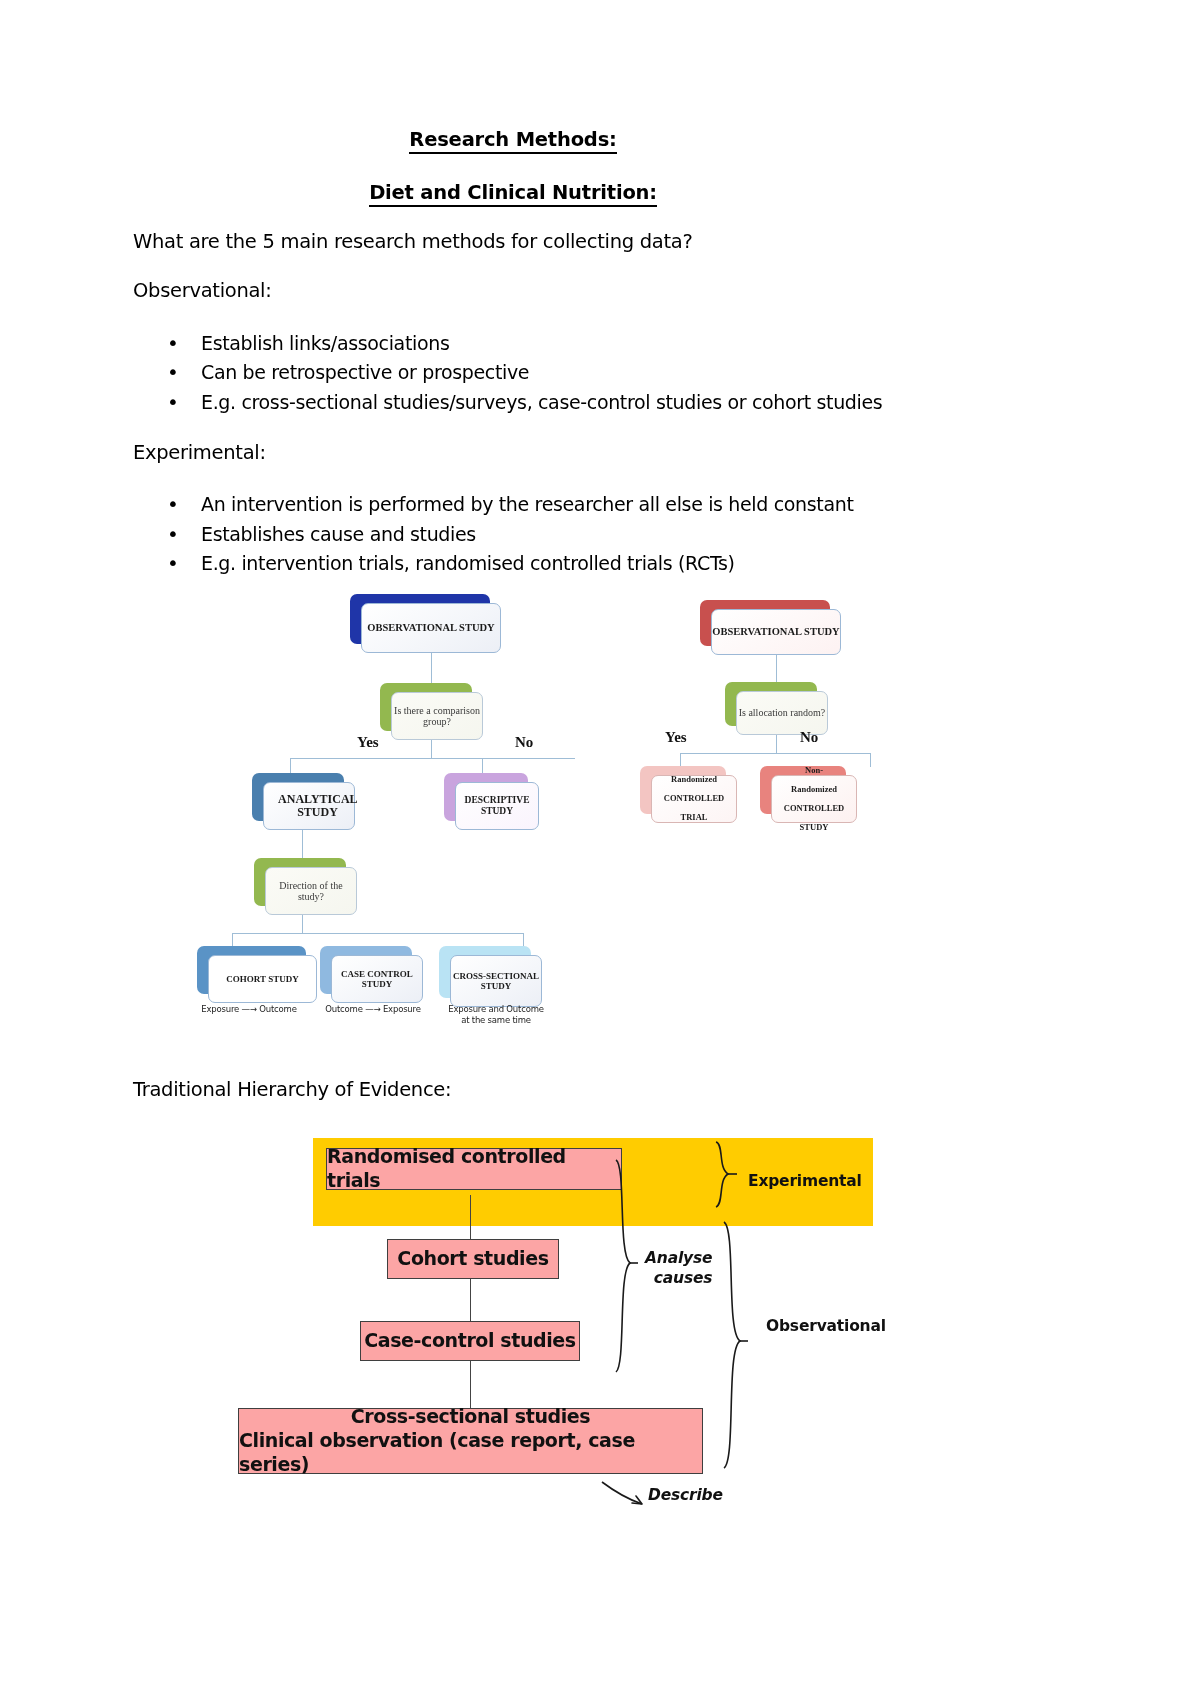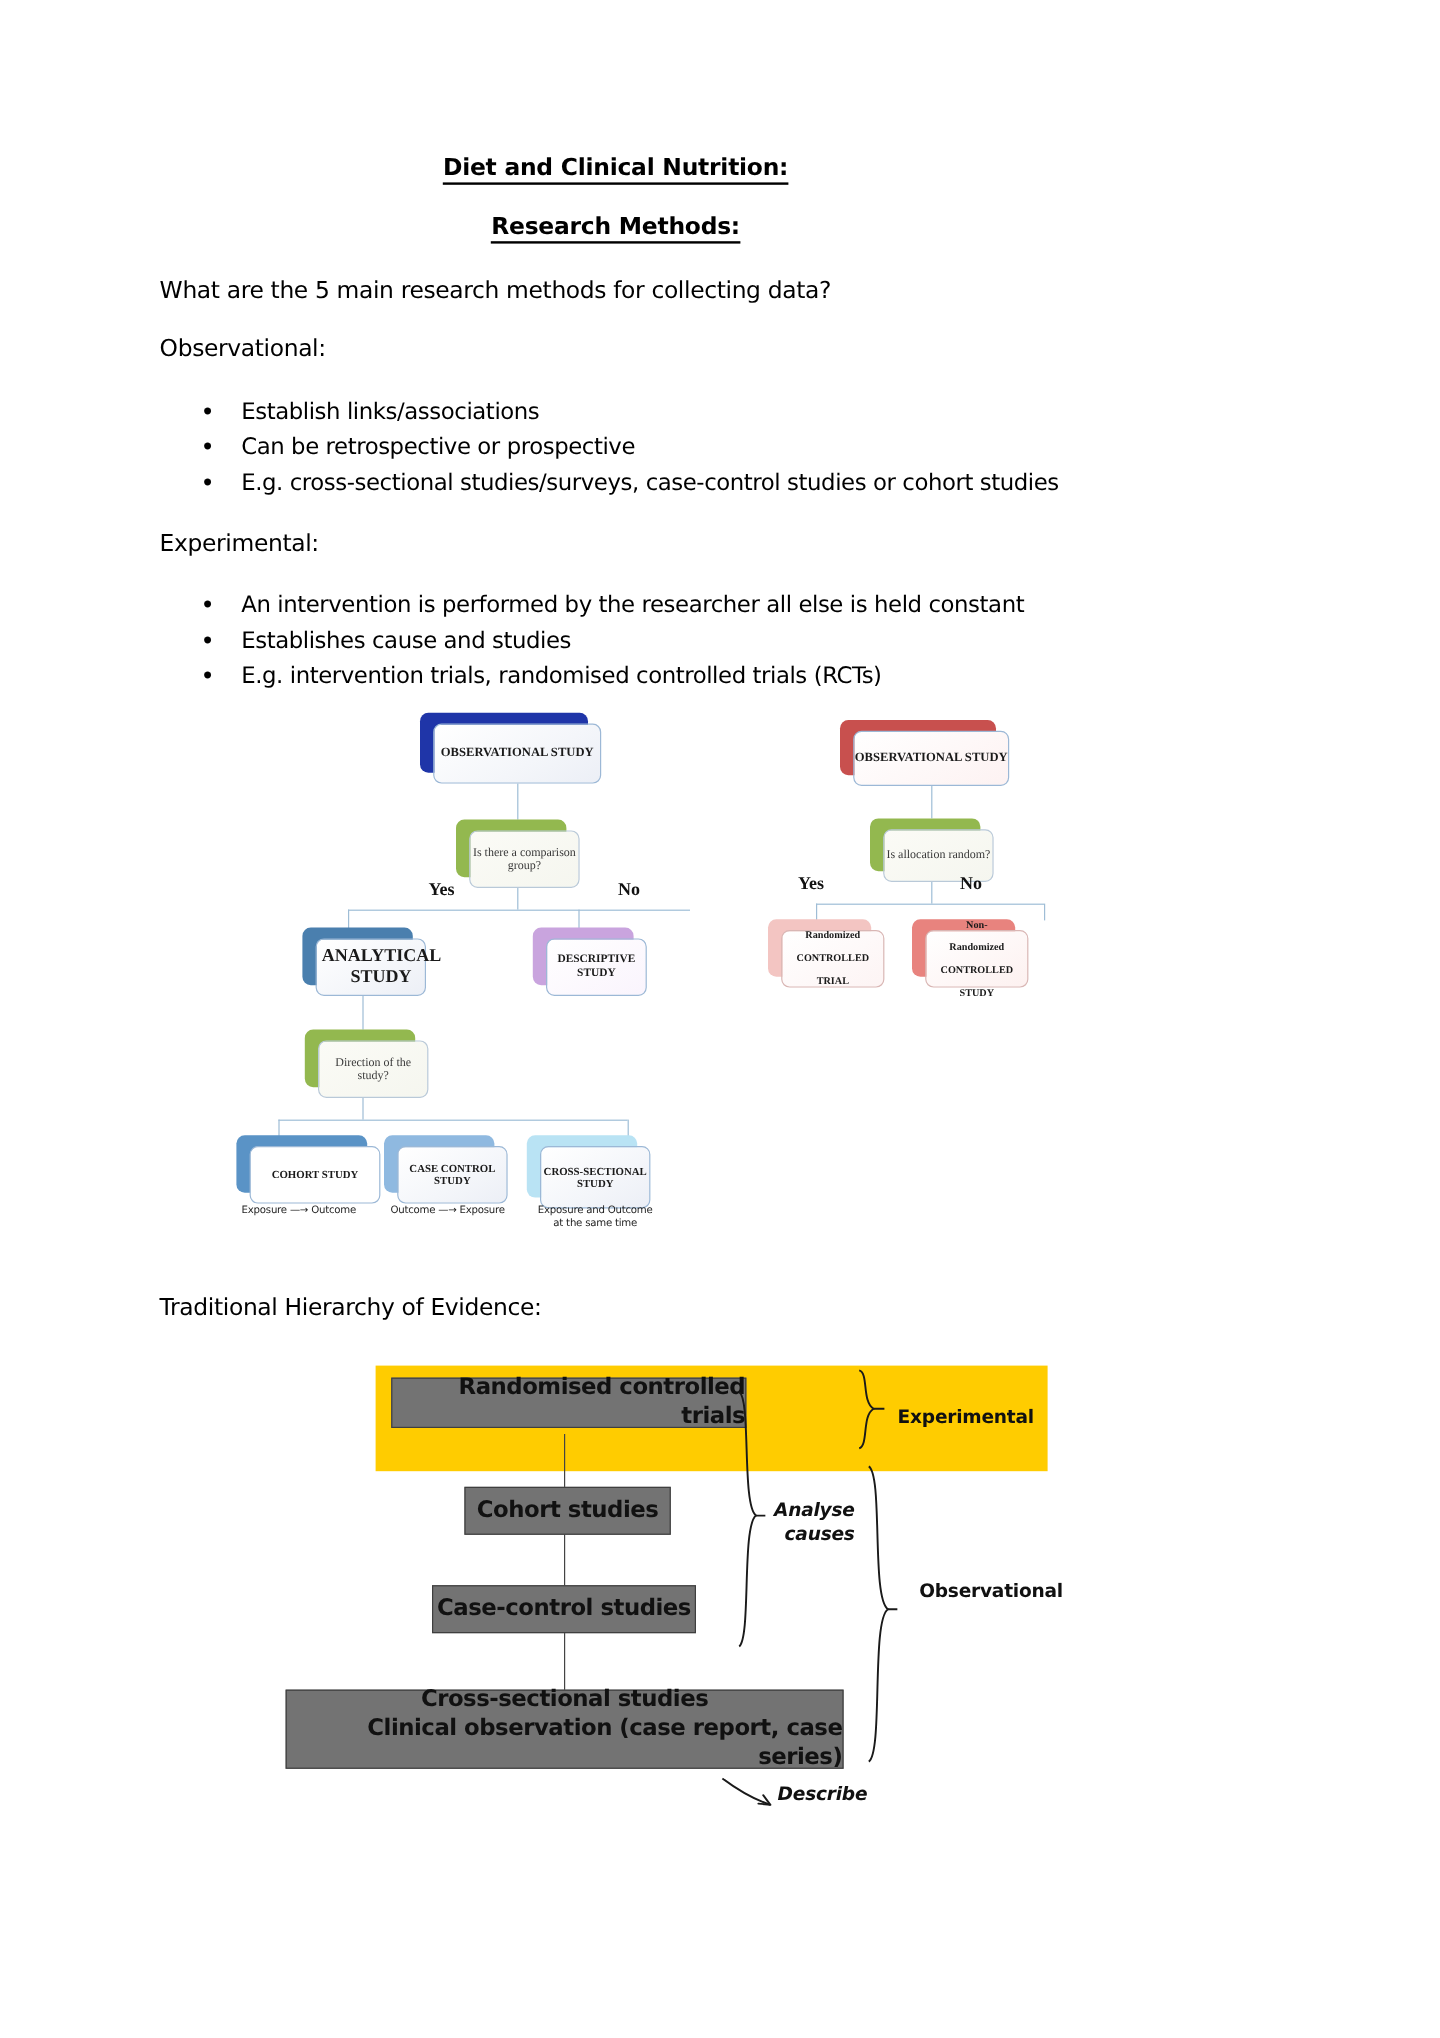--- a/index.html
+++ b/index.html
@@ -160,26 +160,26 @@
     position: absolute;
     left: 313px;
     top: 18px;
     width: 560px;
     height: 88px;
     background: #fc0;
   }
   .hbox {
     position: absolute;
     border: 1.6px solid #3f3f3f;
-    background: #737373;
+    background: #fca5a5;
     display: flex;
     align-items: center;
     justify-content: center;
     box-sizing: border-box;
-    text-align: right;
+    text-align: left;
   }
   .hbox span {
     font-family: "DejaVu Sans", sans-serif;
     font-weight: bold;
     font-size: 19px;
     letter-spacing: -0.4px;
     color: #111;
     line-height: 1.25;
   }
   .hline {
@@ -204,26 +204,26 @@
   }
   .brace svg { display:block; }
 </style>
 </head>
 <body>
 
 <div class="page">
 
   <div class="doc">
 
+    <div class="title-line second">
+      <span>Research Methods:</span>
+    </div>
+
     <div class="title-line">
       <span>Diet and Clinical Nutrition:</span>
-    </div>
-
-    <div class="title-line second">
-      <span>Research Methods:</span>
     </div>
 
     <div class="para">What are the 5 main research methods for collecting data?</div>
 
     <div class="para">Observational:</div>
     <ul class="bullets">
       <li>Establish links/associations</li>
       <li>Can be retrospective or prospective</li>
       <li>E.g. cross-sectional studies/surveys, case-control studies or cohort studies</li>
     </ul>
@@ -260,21 +260,21 @@
       <div class="conn h" style="left:58px; top:172px; width:285px;"></div>
       <div class="conn v" style="left:58px; top:172px; height:16px;"></div>
       <div class="conn v" style="left:250px; top:172px; height:16px;"></div>
 
       <div class="lbl-yesno" style="left:125px; top:148px;">Yes</div>
       <div class="lbl-yesno" style="left:283px; top:148px;">No</div>
 
       <div class="card" style="left:20px; top:187px; width:92px; height:48px;">
         <div class="plate" style="background:#4a7fae;"></div>
         <div class="face">
-          <span style="font-size:15px;padding-left:17px;">ANALYTICAL STUDY</span>
+          <span style="font-size:12px;padding-left:17px;">ANALYTICAL STUDY</span>
         </div>
       </div>
 
       <div class="card" style="left:212px; top:187px; width:84px; height:48px;">
         <div class="plate" style="background:#c9a4de;"></div>
         <div class="face" style="background:linear-gradient(150deg,#ffffff 0%,#faf4fd 100%);">
           <span style="font-size:9.5px;">DESCRIPTIVE STUDY</span>
         </div>
       </div>
 

